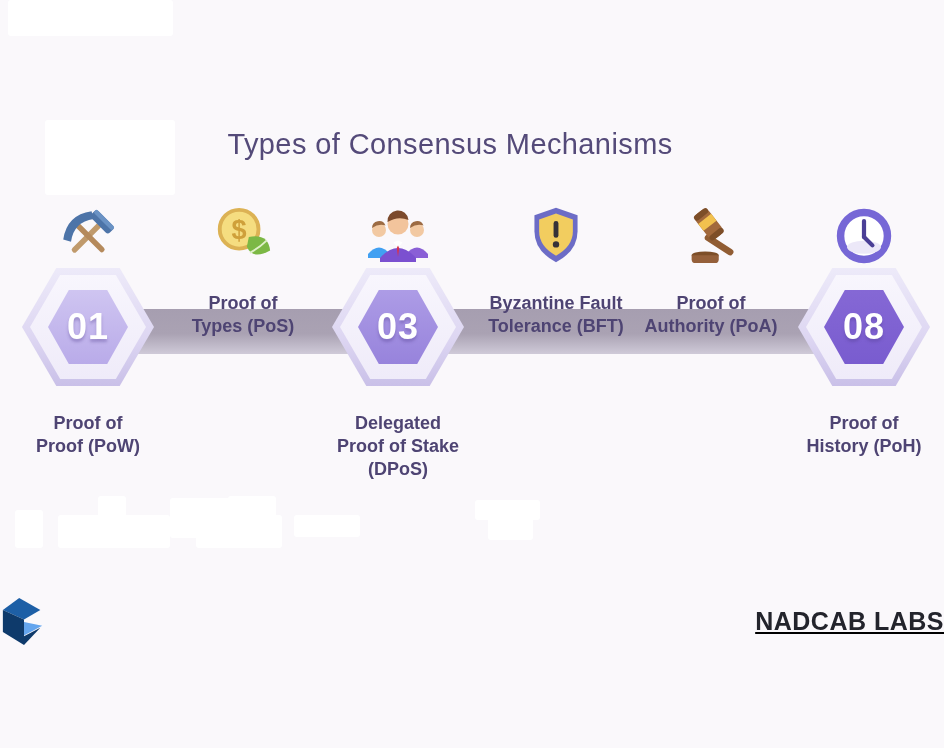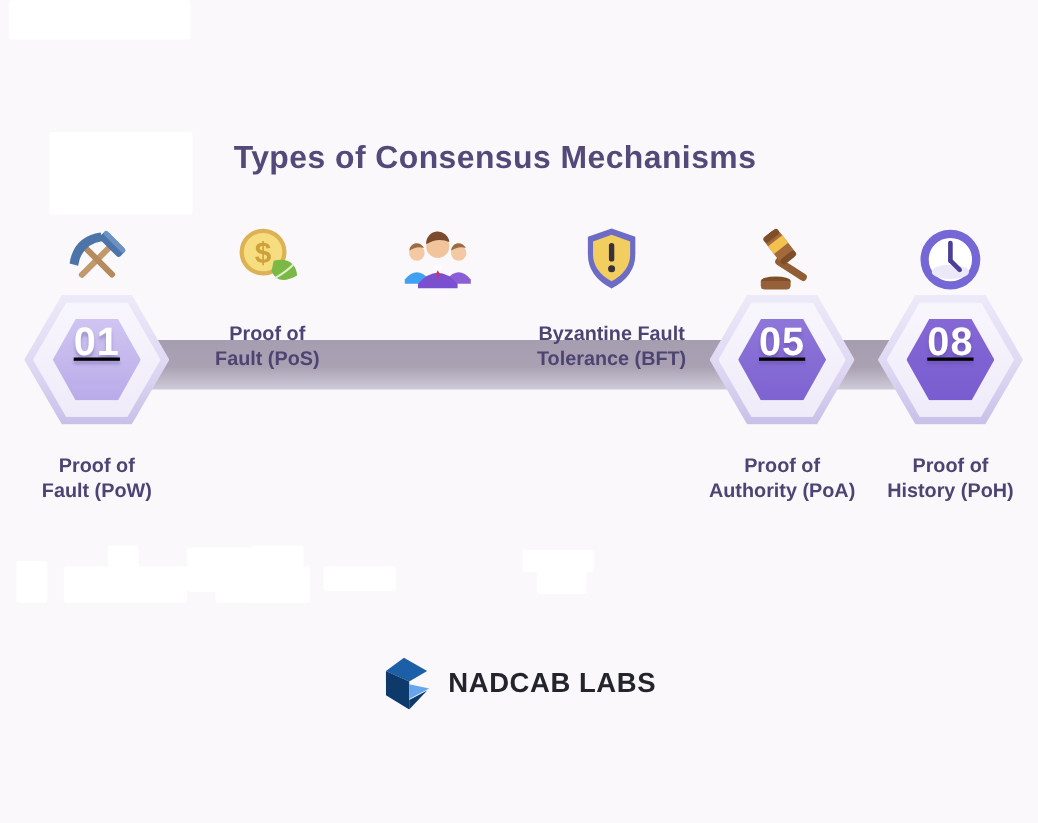--- a/index.html
+++ b/index.html
@@ -7,21 +7,21 @@
     position:relative;
     width:944px;height:748px;
     background:#faf8fb;
     overflow:hidden;
     font-family:"Liberation Sans", sans-serif;
   }
   .patch{position:absolute;background:#ffffff;border-radius:3px;}
   .title{
     position:absolute;top:128px;left:0;right:44px;
     text-align:center;
-    font-size:29px;font-weight:700;letter-spacing:.4px;
+    font-size:29px;font-weight:400;letter-spacing:.4px;
     color:#544a79;
   }
   .connector{
     position:absolute;left:80px;top:309px;width:794px;height:45px;
     background:linear-gradient(180deg,#a69eb0 0%,#aaa2b3 55%,#cfcad8 100%);
     border-radius:4px;
     z-index:0;
   }
   .step{position:absolute;top:200px;width:154px;z-index:1;}
   .icon-box{
@@ -35,37 +35,37 @@
     filter:drop-shadow(0 6px 5px rgba(120,100,180,.20));
   }
   .hex-mid{
     position:absolute;top:7px;bottom:7px;left:8px;right:8px;
     clip-path:polygon(0 50%,26% 0,74% 0,100% 50%,74% 100%,26% 100%);
     background:linear-gradient(180deg,#f8f6fd 0%,#efebf9 100%);
   }
   .hex-core{
     position:absolute;top:15px;bottom:15px;left:18px;right:18px;
     clip-path:polygon(0 50%,26% 0,74% 0,100% 50%,74% 100%,26% 100%);
-    display:flex;justify-content:center;text-decoration:underline;
+    display:flex;align-items:center;justify-content:center;
   }
   .num{
     font-size:36px;font-weight:800;color:#ffffff;letter-spacing:1px;
     text-shadow:0 3px 3px rgba(80,60,140,.35);
   }
   .label{
     margin-top:26px;
     display:flex;flex-direction:column;align-items:center;
     font-size:18px;font-weight:700;line-height:23px;color:#4e4473;
     text-align:center;
     justify-content:flex-end;
   }
   .label span{white-space:nowrap;display:block;}
   .logo{
     position:absolute;top:597px;left:0;width:100%;
-    display:flex;align-items:center;justify-content:center;gap:12px;
+    display:flex;align-items:center;justify-content:space-between;gap:12px;text-decoration:underline;
   }
   .logo-text{
     font-size:25px;font-weight:800;letter-spacing:.5px;color:#23242c;
   }
 </style>
 </head>
 <body>
 
 <div class="page">
 
@@ -101,58 +101,70 @@
     </div>
     <div class="hex-outer">
       <div class="hex-mid">
           <div class="hex-core" style="background: linear-gradient(rgb(207, 197, 241), rgb(185, 171, 233));">
         <span class="num">01</span>
       </div>
         </div>
     </div>
     <div class="label">
       <span>Proof of</span>
-      <span>Fault (PoW)</span>
+      <span>Proof (PoW)</span>
       <span></span>
     </div>
   </div>
 
   <div class="step" style="left:166px">
     <div class="icon-box">
       <svg width="62" height="62" viewBox="0 0 64 64">
         <circle cx="28" cy="26" r="20" fill="#f5dd80"></circle>
         <circle cx="28" cy="26" r="20" fill="none" stroke="#dcb254" stroke-width="4"></circle>
         <text x="28" y="36" font-size="28" font-weight="bold" fill="#cfa03a" text-anchor="middle">$</text>
         <path d="M38 34 Q58 30 60 48 Q42 58 36 44 Z" fill="#7cb845"></path>
         <path d="M40 50 Q50 44 56 38" stroke="#dff0c8" fill="none" stroke-width="2" stroke-linecap="round"></path>
       </svg>
     </div>
     <div class="label">
       <span>Proof of</span>
-      <span>Fault (PoS)</span>
+      <span>Types (PoS)</span>
       <span></span>
     </div>
   </div>
 
   <div class="step" style="left:321px">
     <div class="icon-box">
       <svg width="64" height="60" viewBox="0 0 64 60">
         <circle cx="13" cy="24" r="7" fill="#f2c9a2"></circle>
         <path d="M6 22 a7 7 0 0 1 13.5 -2.5 q-6.5 -2.5 -13.5 2.5" fill="#9c6b43"></path>
         <path d="M2 48 q11 -13 22 0 v4 h-22 z" fill="#41a0f2"></path>
         <circle cx="51" cy="24" r="7" fill="#f2c9a2"></circle>
         <path d="M44 22 a7 7 0 0 1 13.5 -2.5 q-6.5 -2.5 -13.5 2.5" fill="#9c6b43"></path>
         <path d="M40 48 q11 -13 22 0 v4 h-22 z" fill="#8a5fd6"></path>
         <circle cx="32" cy="18" r="10.5" fill="#f2c49c"></circle>
         <path d="M21.5 16 a10.5 10.5 0 0 1 21 -2 q-10.5 -4.5 -21 2" fill="#7c4a2c"></path>
         <path d="M14 52 q18 -20 36 0 v4 h-36 z" fill="#7b50d0"></path>
         <path d="M27.5 36.5 l4.5 5.5 l4.5 -5.5 l-4.5 -2 z" fill="#ffffff"></path>
         <path d="M30.8 42 l1.2 -2.4 l1.2 2.4 l-1.2 9 z" fill="#d6334d"></path>
       </svg>
     </div>
+    <div class="hex-outer">
+      <div class="hex-mid">
+          <div class="hex-core" style="background: linear-gradient(rgb(173, 156, 230), rgb(151, 131, 220));">
+        <span class="num">03</span>
+      </div>
+        </div>
+    </div>
+    <div class="label">
+      <span>Delegated</span>
+      <span>Proof of Stake</span>
+      <span>(DPoS)</span>
+    </div>
   </div>
 
   <div class="step" style="left:479px">
     <div class="icon-box">
       <svg width="60" height="62" viewBox="0 0 64 64">
         <path d="M32 3 L55 11 V28 Q55 49 32 61 Q9 49 9 28 V11 Z" fill="#6c6cc6"></path>
         <path d="M32 9 L50 15.5 V28 Q50 44 32 54 Q14 44 14 28 V15.5 Z" fill="#f2cd5f"></path>
         <rect x="29.4" y="17" width="5.2" height="18" rx="2.6" fill="#363238"></rect>
         <circle cx="32" cy="42" r="3.4" fill="#363238"></circle>
       </svg>
@@ -171,27 +183,20 @@
         <g transform="rotate(-38,30,22)">
           <rect x="22" y="5" width="17" height="32" rx="6" fill="#a2693c"></rect>
           <rect x="22" y="14" width="17" height="9" fill="#f2c14e"></rect>
           <rect x="22" y="5" width="17" height="6" rx="3" fill="#7d4e28"></rect>
           <rect x="22" y="31" width="17" height="6" rx="3" fill="#7d4e28"></rect>
         </g>
         <ellipse cx="26" cy="53" rx="14" ry="4" fill="#7d4e28"></ellipse>
         <path d="M12 53 h28 v4 q0 4 -4 4 h-20 q-4 0 -4 -4 z" fill="#95603a"></path>
       </svg>
     </div>
-    <div class="hex-outer">
-      <div class="hex-mid">
-          <div class="hex-core" style="background: linear-gradient(rgb(142, 118, 217), rgb(126, 99, 209));">
-        <span class="num">05</span>
-      </div>
-        </div>
-    </div>
     <div class="label">
       <span>Proof of</span>
       <span>Authority (PoA)</span>
       <span></span>
     </div>
   </div>
 
   <div class="step" style="left:787px">
     <div class="icon-box">
       <svg width="60" height="60" viewBox="0 0 64 64">

